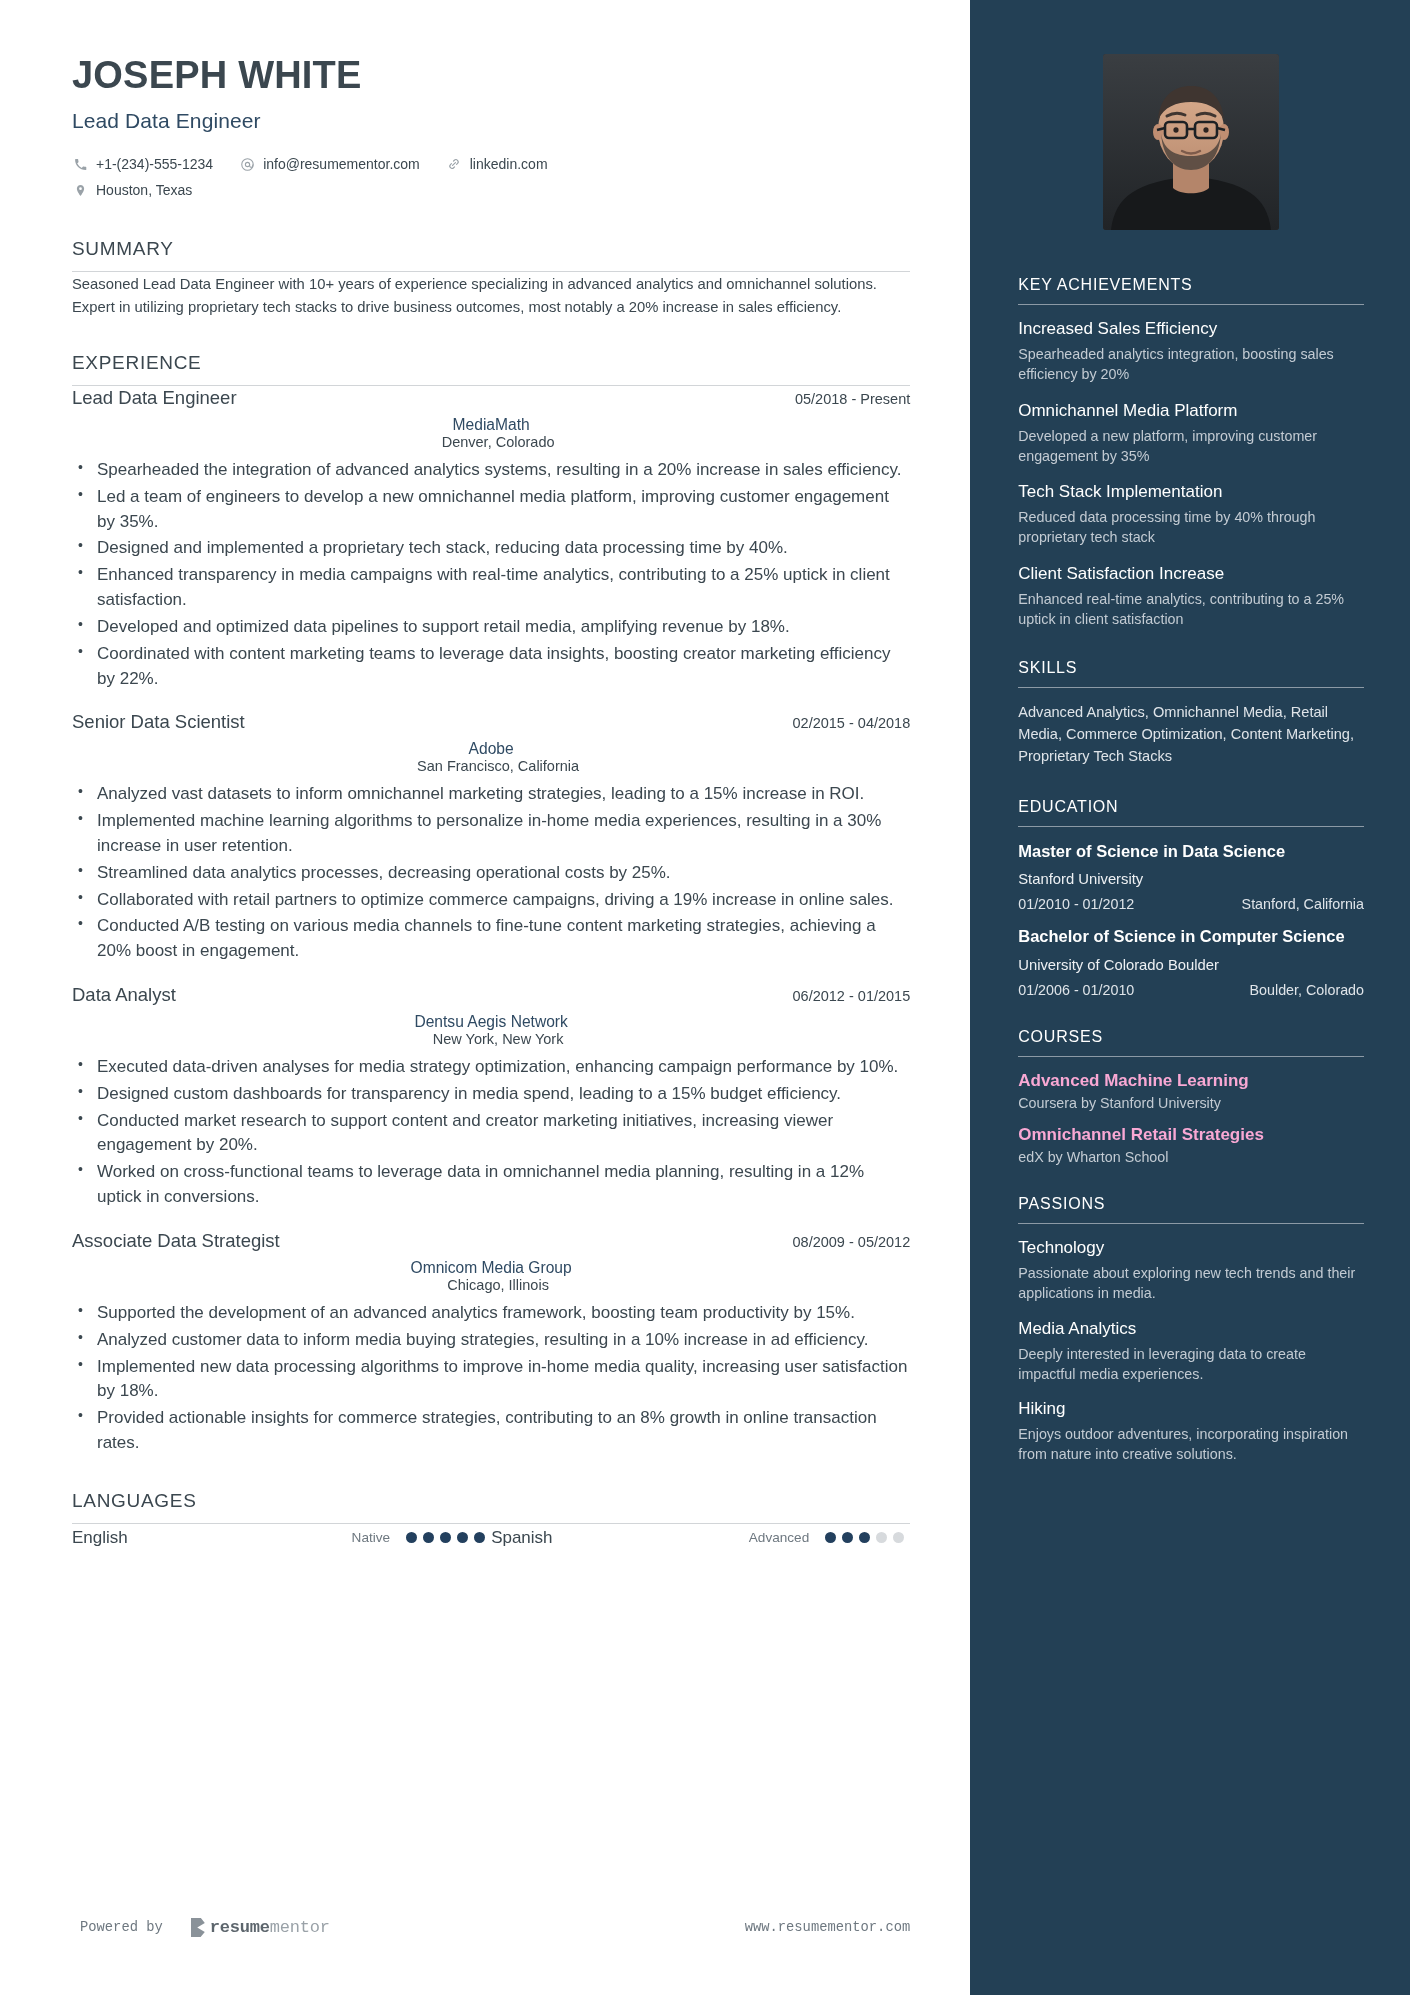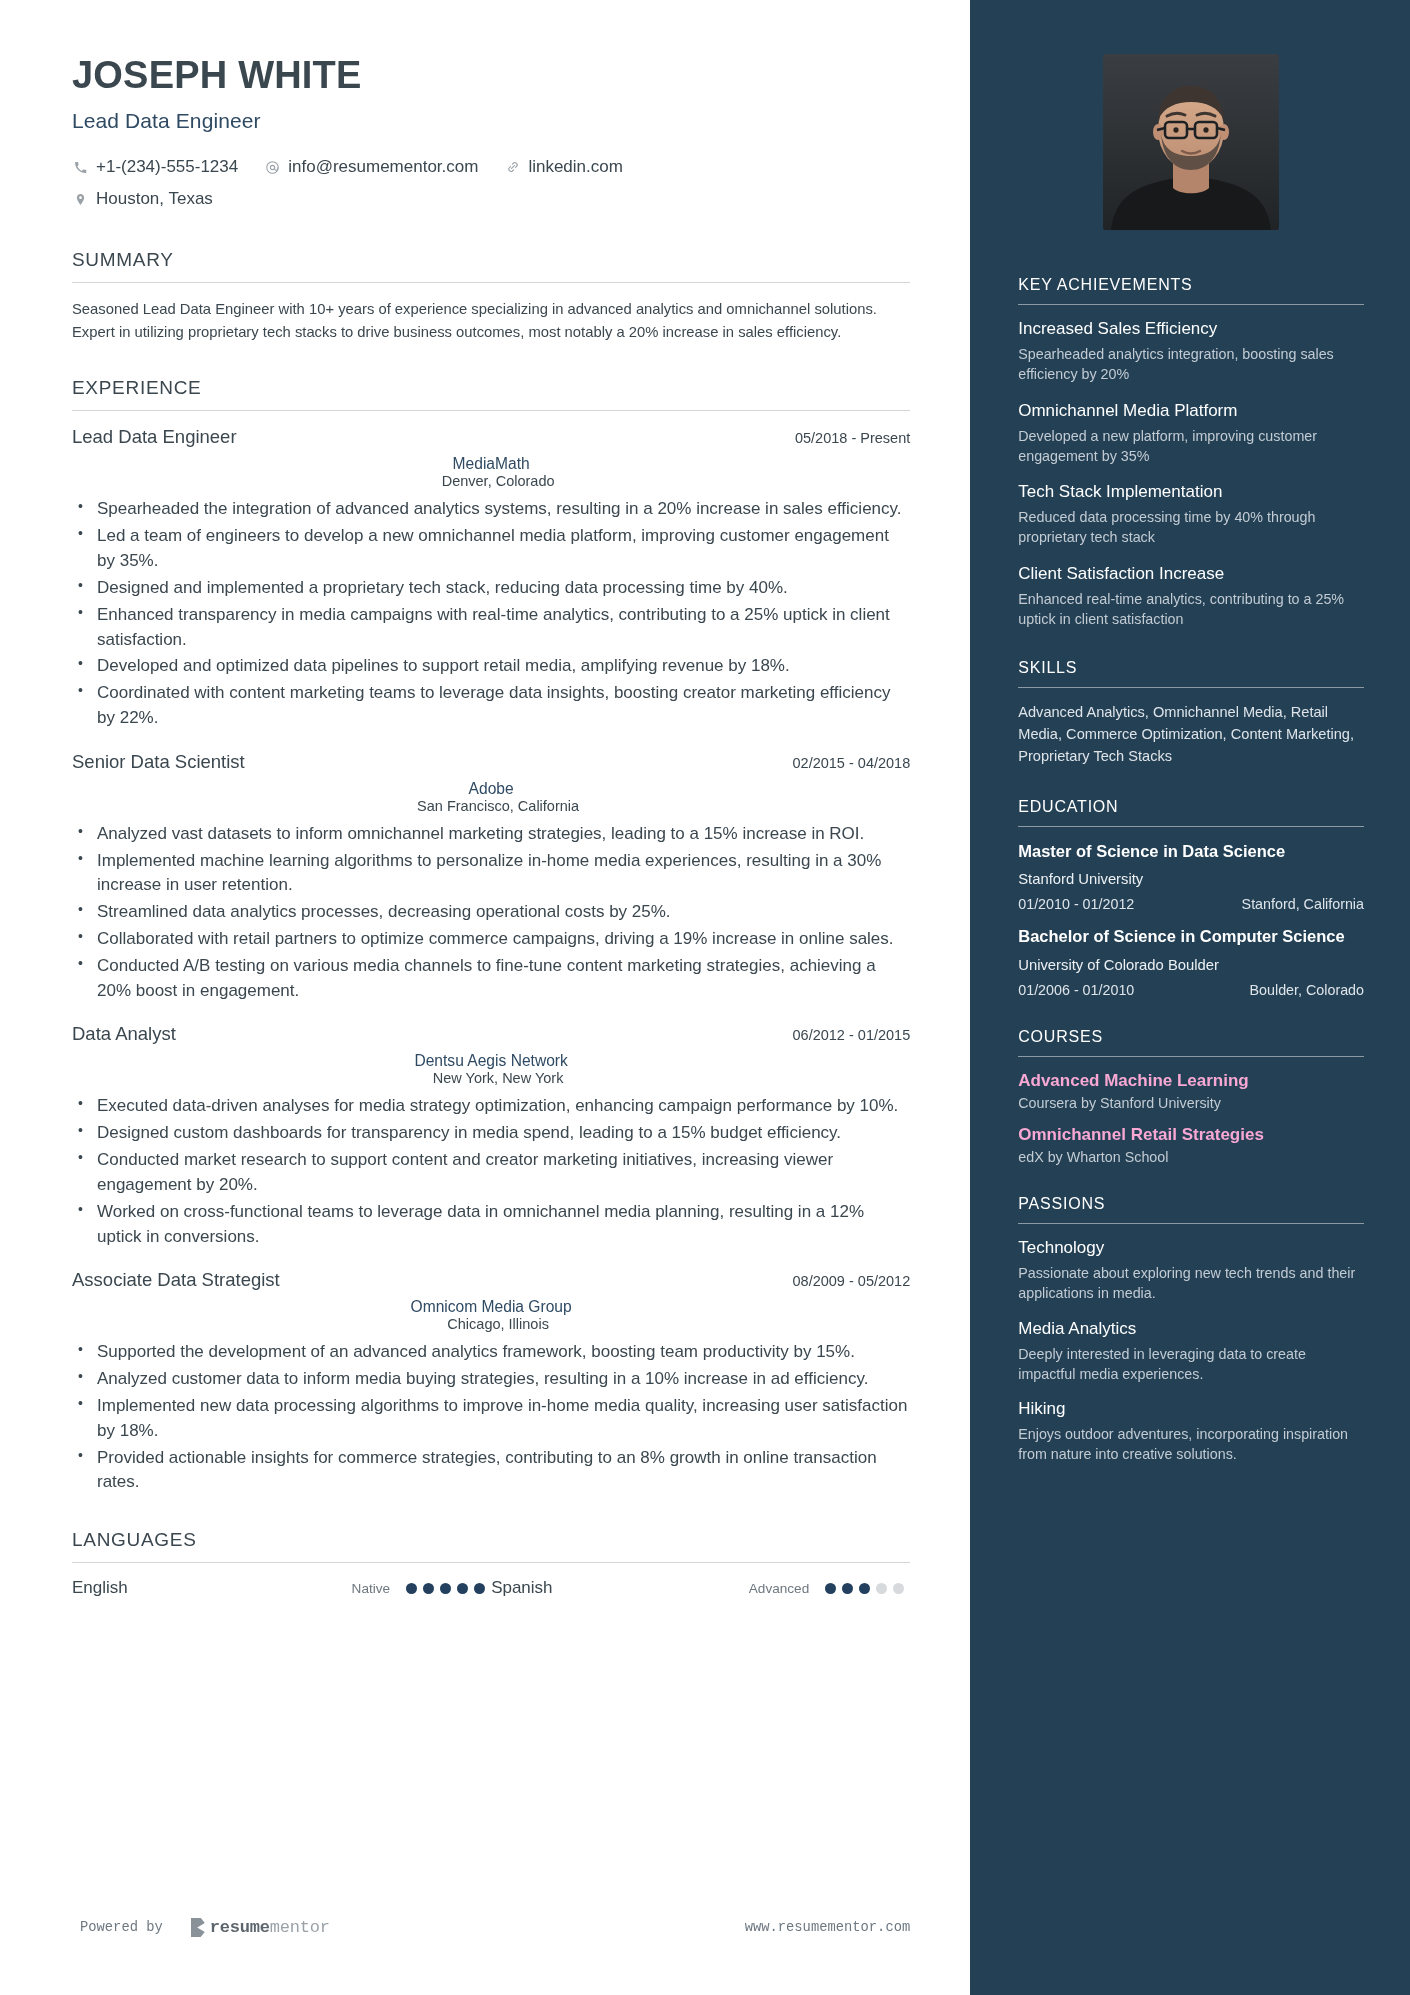--- a/index.html
+++ b/index.html
@@ -37,21 +37,21 @@
     font-size: 21px;
     font-weight: 400;
     color: #2f4a63;
     margin-bottom: 18px;
     letter-spacing: 0.1px;
   }
   .contact-row {
     display: flex;
     flex-wrap: wrap;
     align-items: flex-start;
-    font-size: 17px;
+    font-size: 14px;
     color: #3b474f;
     line-height: 1.9;
   }
   .contact-item {
     display: inline-flex;
     align-items: center;
     margin-right: 26px;
     white-space: nowrap;
   }
   .contact-item .ci {
@@ -67,21 +67,21 @@
   .contact-break { flex-basis: 100%; height: 0; }
 
   .section { margin-top: 34px; }
   .section-title {
     font-size: 19px;
     font-weight: 400;
     color: #3b474f;
     letter-spacing: 0.7px;
     padding-bottom: 11px;
     border-bottom: 1px solid #d2d5d8;
-    margin-bottom: 15px;
+    margin-bottom: 1px;
   }
   .summary-text {
     font-size: 14.8px;
     line-height: 1.52;
     color: #3b474f;
   }
 
   .exp-entry { margin-bottom: 6px; }
   .exp-entry + .exp-entry { margin-top: 20px; }
   .exp-head {

